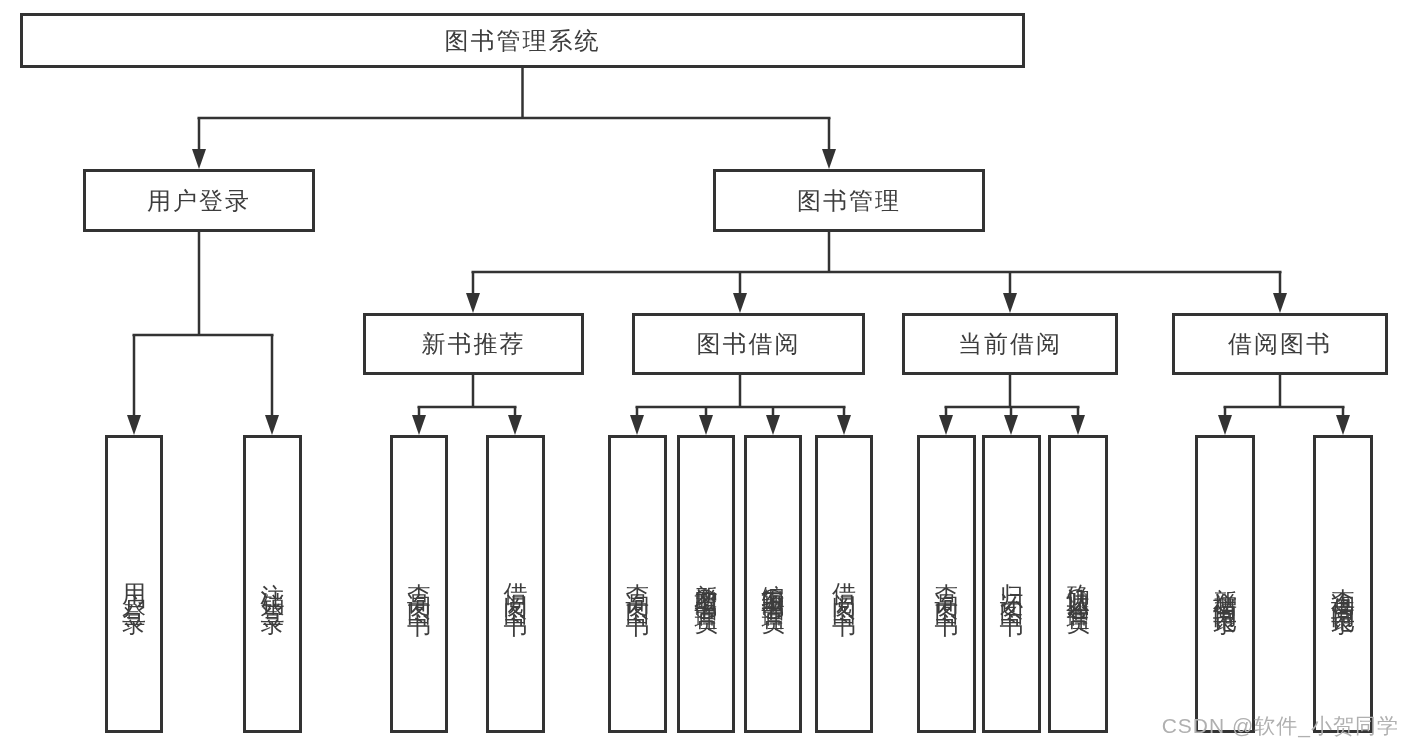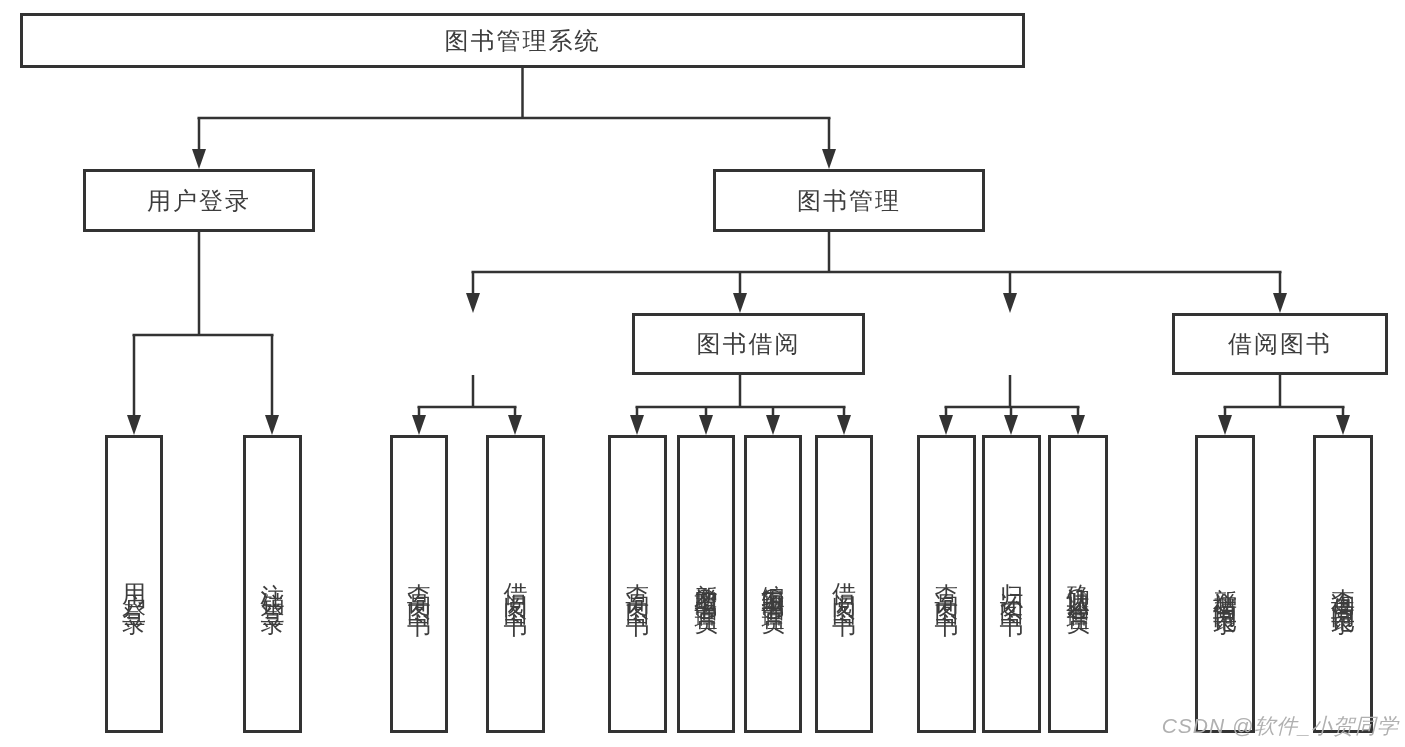--- a/index.html
+++ b/index.html
@@ -20,21 +20,21 @@
   .box .hlabel{font-size:24px;letter-spacing:2px;white-space:nowrap;}
   .leaf .vtext{
     writing-mode:vertical-rl;
     font-size:24px;letter-spacing:10px;line-height:1;
     white-space:nowrap;
   }
   .leaf.mid .vtext{letter-spacing:5px;}
   .leaf.long .vtext{font-size:23px;letter-spacing:4px;}
   .watermark{
     position:absolute;top:712px;right:6px;
-    font-size:21px;letter-spacing:1px;color:#b0b0b0;white-space:nowrap;font-style:italic;
+    font-size:21px;letter-spacing:1px;color:#b0b0b0;white-space:nowrap;
   }
 </style>
 </head>
 <body>
 
 <div class="stage">
 
   <svg class="wires" viewBox="0 0 1405 747">
 
     <g>
@@ -115,22 +115,28 @@
     <span class="hlabel">图书管理系统</span>
   </div>
 
   <div class="box" style="left:83px;top:169px;width:232px;height:63px">
     <span class="hlabel">用户登录</span>
   </div>
   <div class="box" style="left:713px;top:169px;width:272px;height:63px">
     <span class="hlabel">图书管理</span>
   </div>
 
+  <div class="box" style="left:363px;top:313px;width:221px;height:62px">
+    <span class="hlabel">新书推荐</span>
+  </div>
   <div class="box" style="left:632px;top:313px;width:233px;height:62px">
     <span class="hlabel">图书借阅</span>
+  </div>
+  <div class="box" style="left:902px;top:313px;width:216px;height:62px">
+    <span class="hlabel">当前借阅</span>
   </div>
   <div class="box" style="left:1172px;top:313px;width:216px;height:62px">
     <span class="hlabel">借阅图书</span>
   </div>
 
   <div class="box leaf" style="left:105px;top:435px;width:58px;height:298px">
     <span class="vtext">用户登录</span>
   </div>
   <div class="box leaf" style="left:243px;top:435px;width:59px;height:298px">
     <span class="vtext">注销登录</span>

